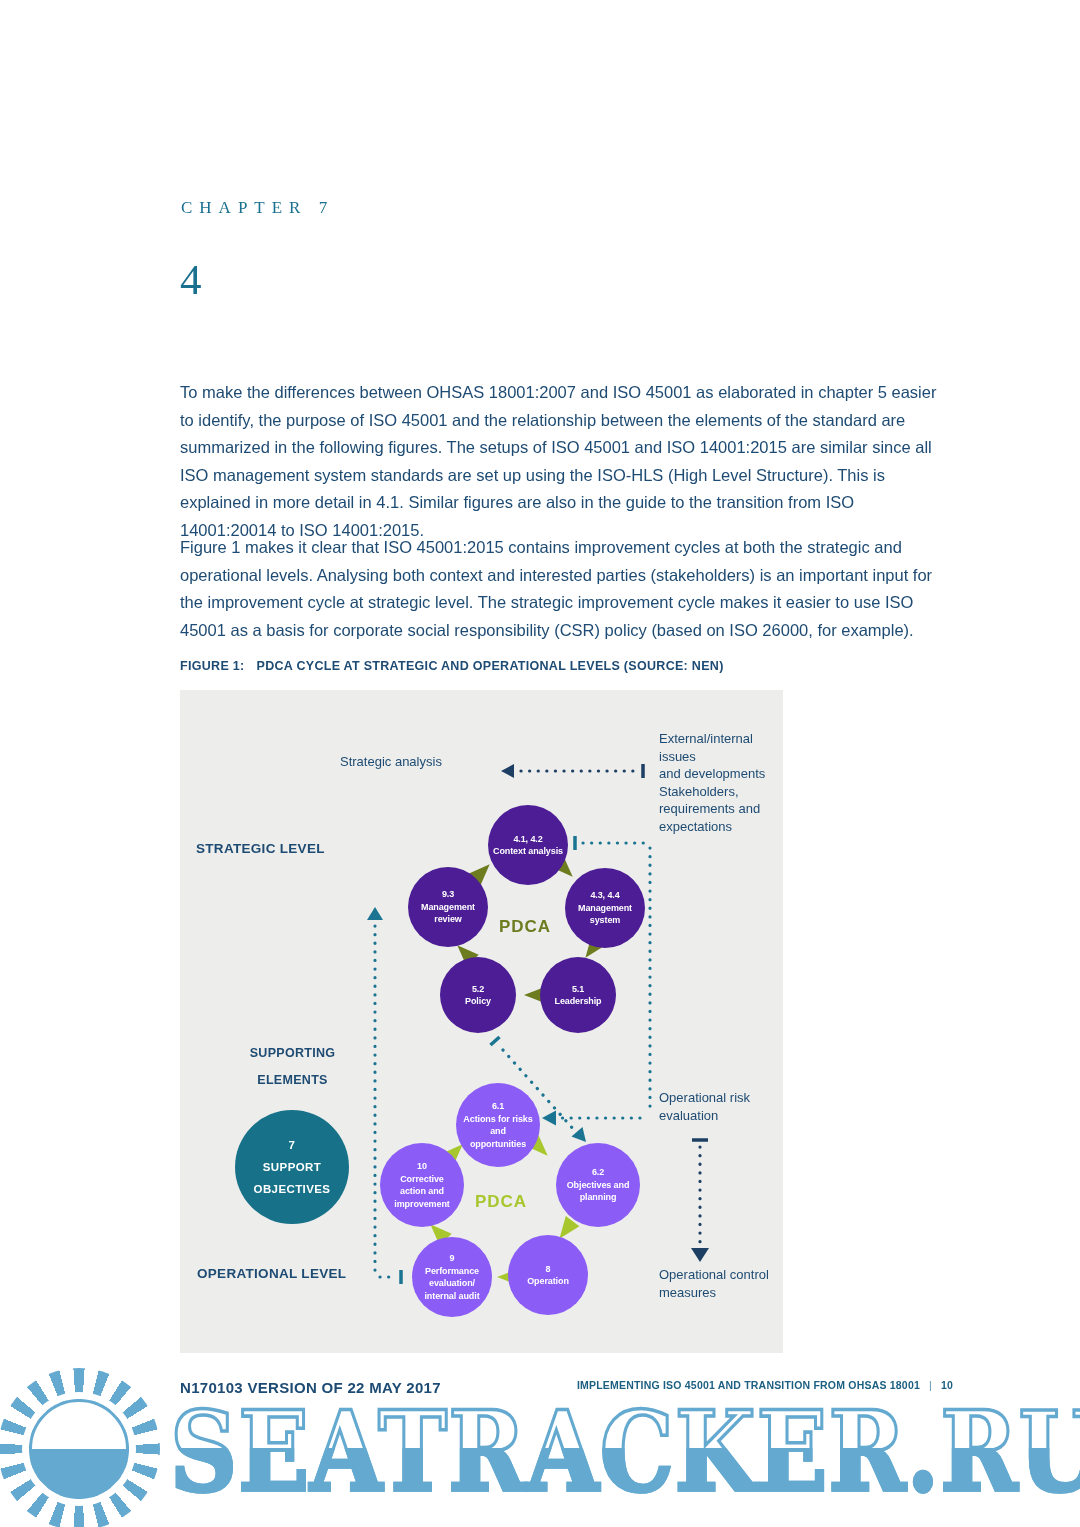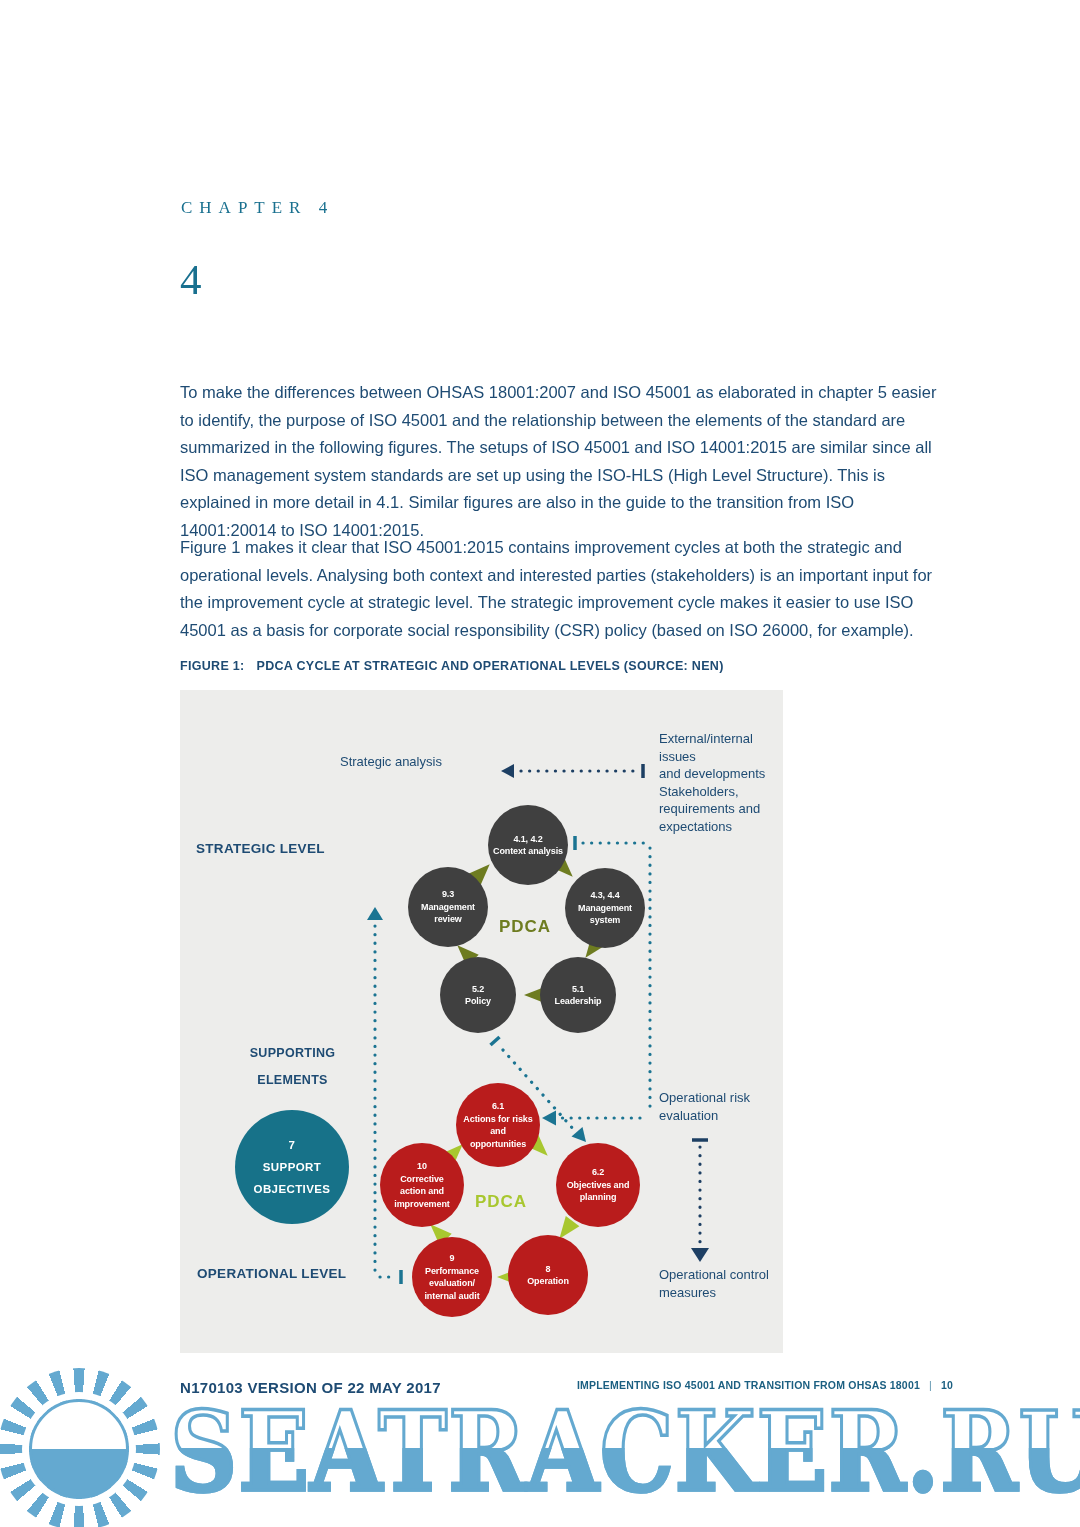--- a/index.html
+++ b/index.html
@@ -56,22 +56,22 @@
   }
   .pdca-s { left:305px; top:227px; color:#6e7c20; }
   .pdca-o { left:281px; top:502px; color:#a8c72f; }
 
   .circ {
     position:absolute; border-radius:50%;
     display:flex; align-items:center; justify-content:center;
     text-align:center; color:#ffffff; font-weight:700;
     white-space:pre-line;
   }
-  .olive { background:#404040; font-size:9px; line-height:12.5px; letter-spacing:-0.1px; }
-  .green { background:#b91c1c; font-size:9px; line-height:12.5px; letter-spacing:-0.1px; }
+  .olive { background:#4c1d95; font-size:9px; line-height:12.5px; letter-spacing:-0.1px; }
+  .green { background:#8b5cf6; font-size:9px; line-height:12.5px; letter-spacing:-0.1px; }
   .tealc { background:#177289; font-size:11.5px; line-height:22px; letter-spacing:0.4px; }
 
   .c-ctx  { left:308px; top:115px; width:80px; height:80px; }
   .c-mrev { left:228px; top:177px; width:80px; height:80px; }
   .c-msys { left:385px; top:178px; width:80px; height:80px; }
   .c-pol  { left:260px; top:267px; width:76px; height:76px; }
   .c-lead { left:360px; top:267px; width:76px; height:76px; }
   .t-53   { left:55px;  top:211px; width:114px; height:114px; }
   .t-7    { left:55px;  top:420px; width:114px; height:114px; }
   .o-61   { left:276px; top:393px; width:84px; height:84px; }
@@ -111,21 +111,21 @@
     background:linear-gradient(180deg, #ffffff 0%, #ffffff 46%, #64a9d0 46%, #64a9d0 100%);
     -webkit-background-clip:text; background-clip:text; color:transparent;
     -webkit-text-stroke:3px #64a9d0;
   }
 </style>
 </head>
 <body>
 
 <div class="page">
 
-  <div class="chapter">CHAPTER 4</div>
+  <div class="chapter">CHAPTER 7</div>
 
   <h1 class="title">
     <span class="title-num">4</span>
   </h1>
 
   <p class="body-par p1">To make the differences between OHSAS 18001:2007 and ISO 45001 as elaborated in chapter 5 easier to identify, the purpose of ISO 45001 and the relationship between the elements of the standard are summarized in the following figures. The setups of ISO 45001 and ISO 14001:2015 are similar since all ISO management system standards are set up using the ISO-HLS (High Level Structure). This is explained in more detail in 4.1. Similar figures are also in the guide to the transition from ISO 14001:20014 to ISO 14001:2015.</p>
   <p class="body-par p2">Figure 1 makes it clear that ISO 45001:2015 contains improvement cycles at both the strategic and operational levels. Analysing both context and interested parties (stakeholders) is an important input for the improvement cycle at strategic level. The strategic improvement cycle makes it easier to use ISO 45001 as a basis for corporate social responsibility (CSR) policy (based on ISO 26000, for example).</p>
 
   <div class="caption">
     <span class="cap-label">FIGURE 1:</span><span>PDCA CYCLE AT STRATEGIC AND OPERATIONAL LEVELS (SOURCE: NEN)</span>

